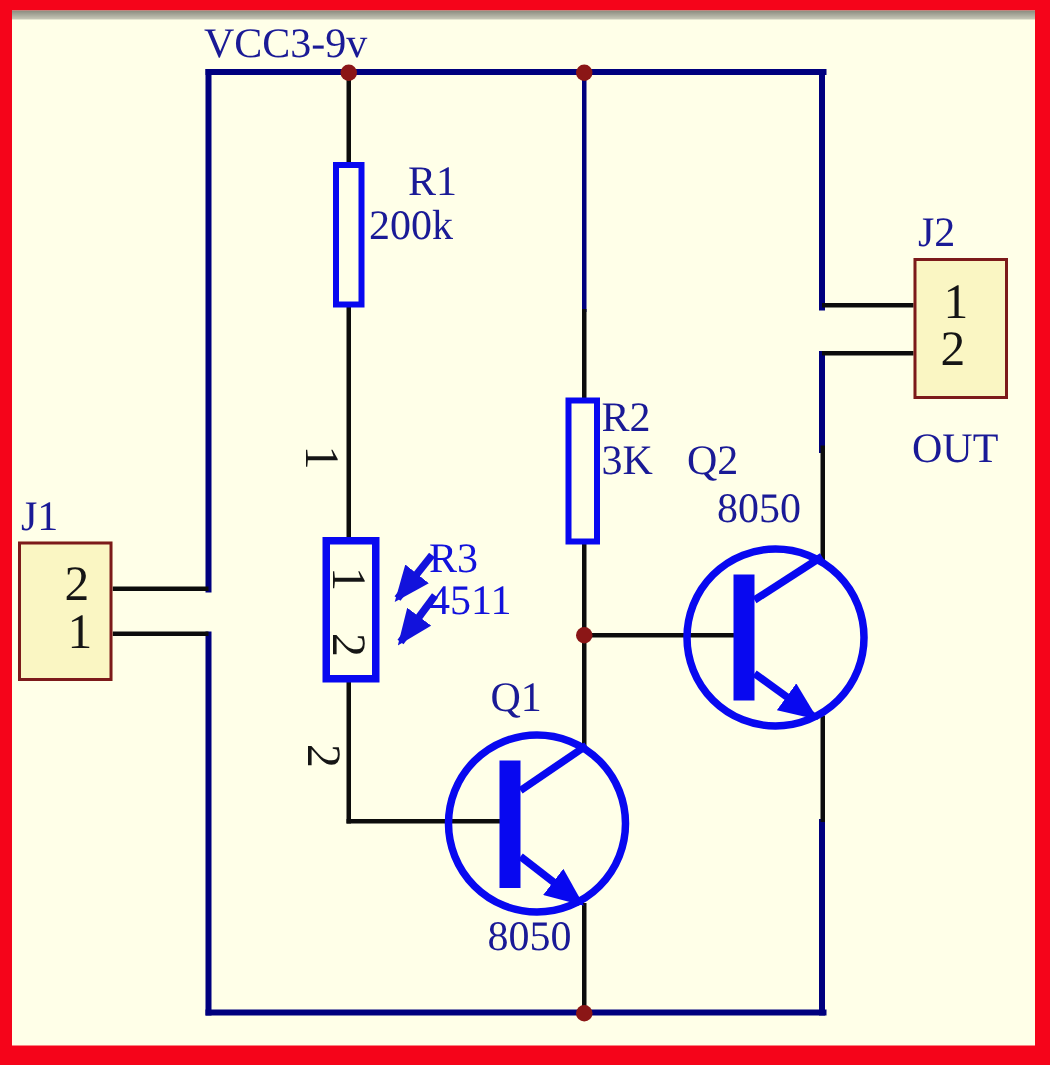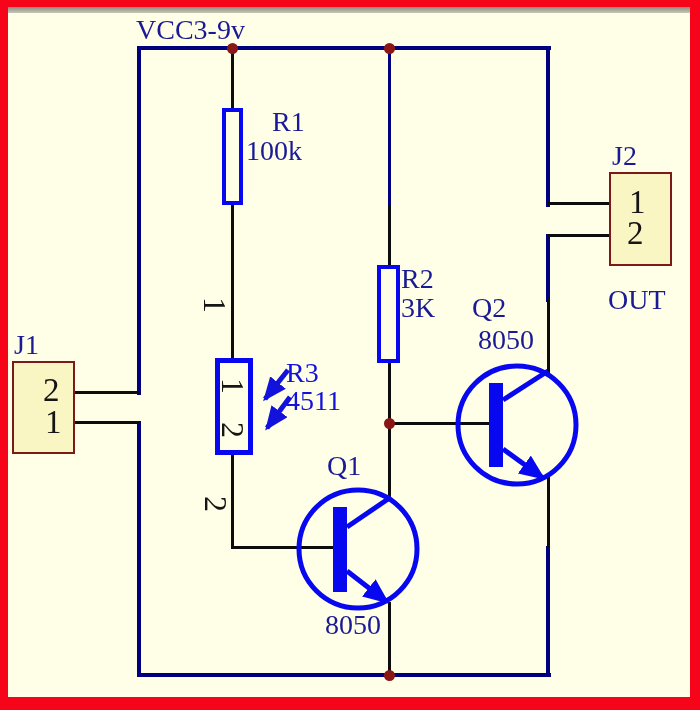--- a/index.html
+++ b/index.html
@@ -108,26 +108,26 @@
     </defs>
     <line x1="36" y1="10" x2="13" y2="39" stroke="var(--annotation_blue,#1212DC)" stroke-width="5" marker-end="url(#ah-ann)"></line>
     <line x1="38" y1="37" x2="15" y2="68" stroke="var(--annotation_blue,#1212DC)" stroke-width="5" marker-end="url(#ah-ann)"></line>
   </svg>
 
   <div class="conn" style="left:12px;top:361px;width:59px;height:89px;"></div>
   <div class="conn" style="left:609px;top:172px;width:59px;height:90px;"></div>
 
   <div class="lbl" style="left:136px;top:16px;">VCC3-9v</div>
   <div class="lbl" style="left:246px;top:108px;margin-left:26px;">R1</div>
-  <div class="lbl" style="left:246px;top:137px;">100k</div>
+  <div class="lbl" style="left:246px;top:137px;">200k</div>
   <div class="lbl" style="left:401px;top:265px;">R2</div>
   <div class="lbl" style="left:401px;top:294px;">3K</div>
   <div class="lbl" style="left:327px;top:452px;">Q1</div>
   <div class="lbl" style="left:325px;top:611px;">8050</div>
-  <div class="lbl" style="left:472px;top:294px;">Q2</div>
+  <div class="lbl" style="left:458px;top:294px;">Q2</div>
   <div class="lbl" style="left:478px;top:326px;">8050</div>
   <div class="lbl ann" style="left:286px;top:359px;">R3</div>
   <div class="lbl ann" style="left:286px;top:387px;">4511</div>
 
   <div class="lbl" style="left:14px;top:331px;">J1</div>
   <div class="lbl" style="left:612px;top:142px;">J2</div>
   <div class="lbl" style="left:608px;top:262px;margin-top:24px;">OUT</div>
 
   <div class="pin" style="left:43px;top:374px;">2</div>
   <div class="pin" style="left:45px;top:406px;">1</div>

